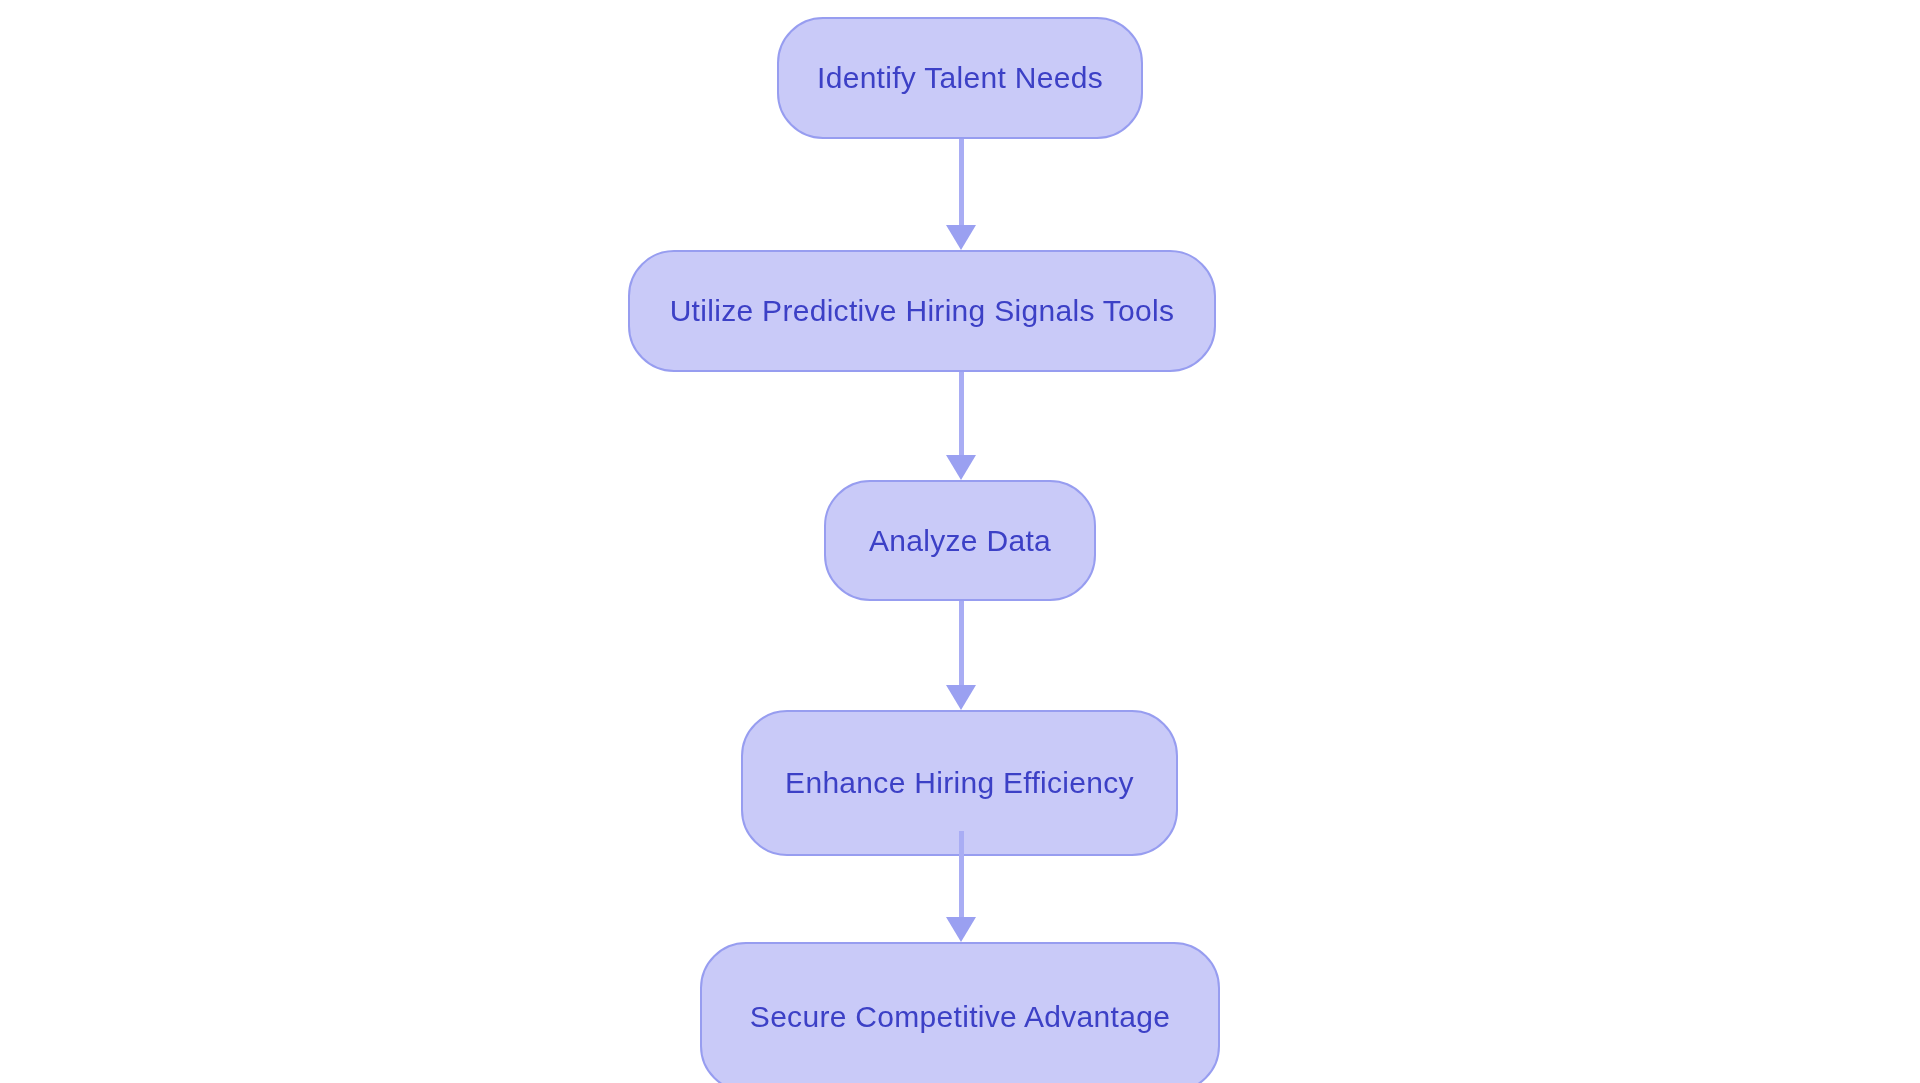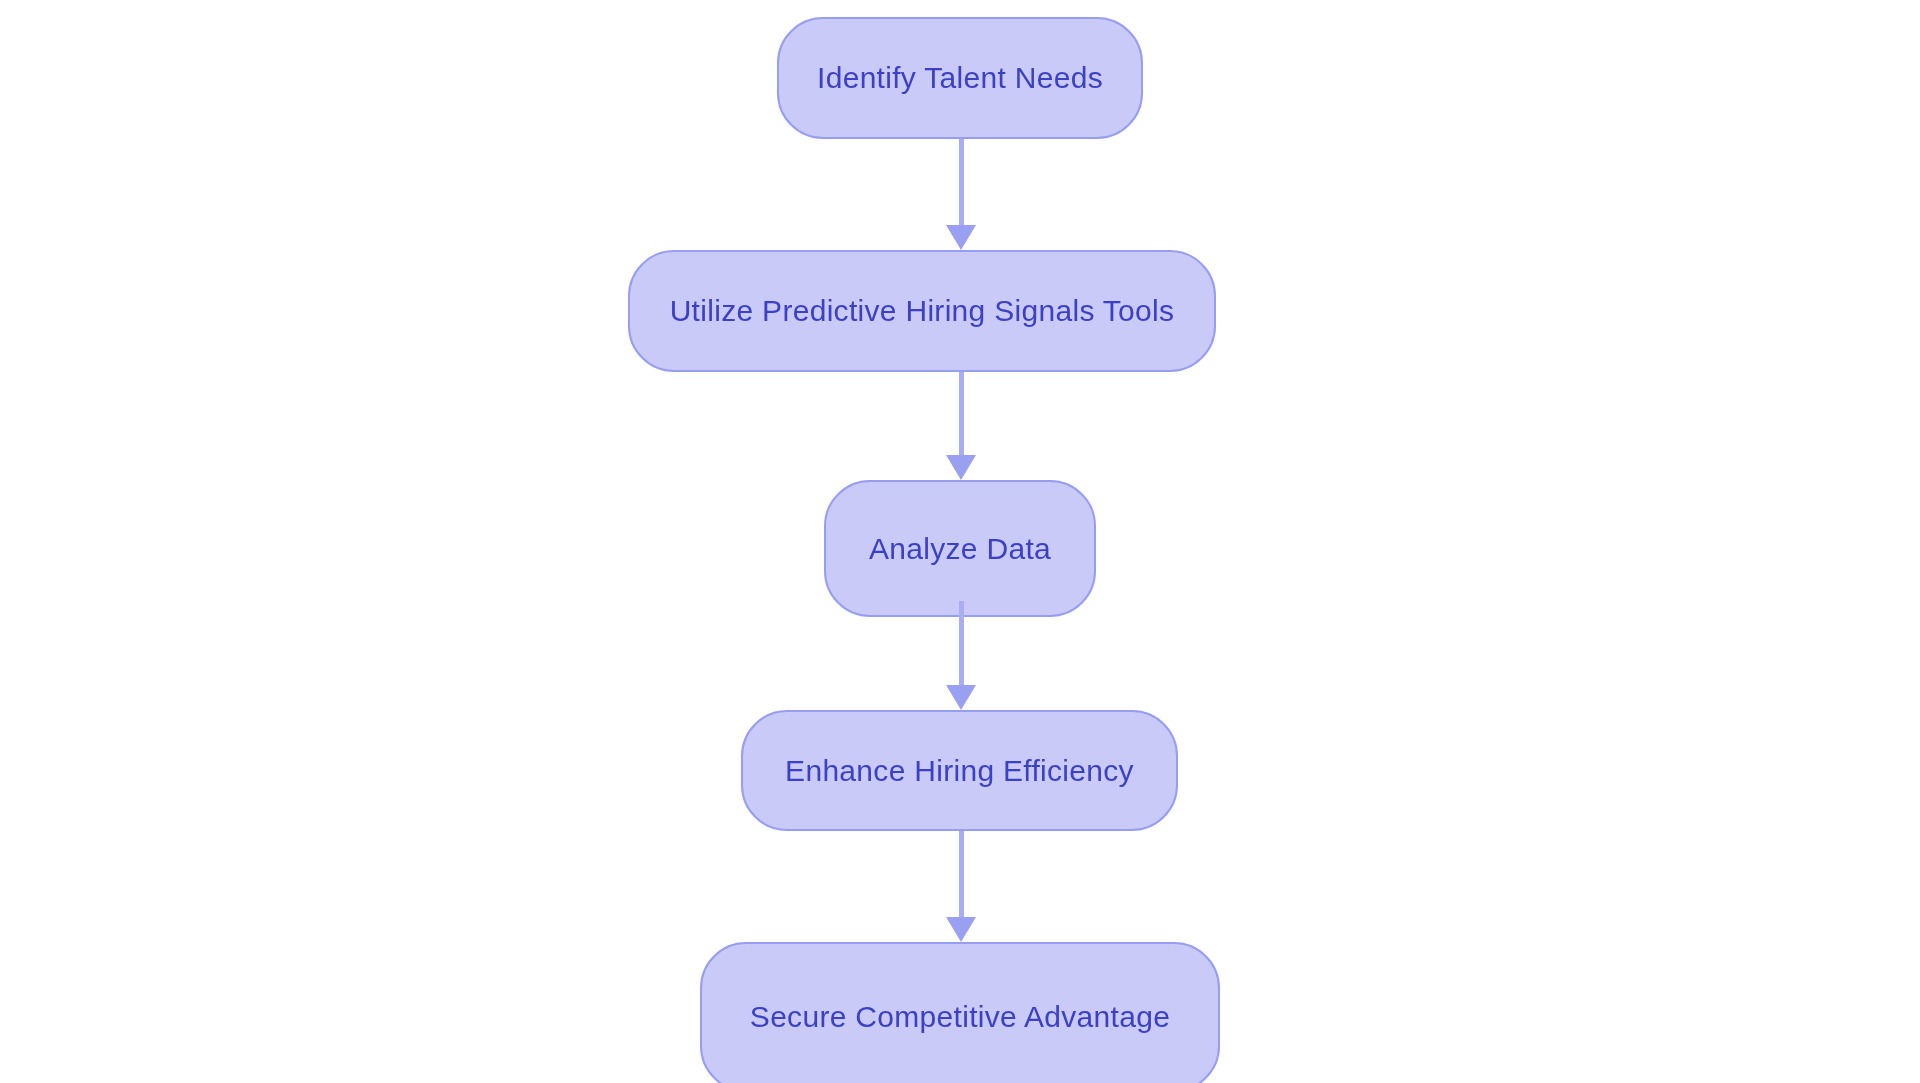--- a/index.html
+++ b/index.html
@@ -36,22 +36,22 @@
   }
   .node-label {
     color: var(--node-text);
     font-size: 30px;
     letter-spacing: 0.3px;
     white-space: nowrap;
     text-align: center;
   }
   .node1 { left: 777px; top:  17px; width: 366px; }
   .node2 { left: 628px; top: 250px; width: 588px; }
-  .node3 { left: 824px; top: 480px; width: 272px; height: 137px; }
-  .node4 { left: 741px; top: 710px; width: 437px; height: 121px; }
+  .node3 { left: 824px; top: 480px; width: 272px; height: 121px; }
+  .node4 { left: 741px; top: 710px; width: 437px; height: 146px; }
   .node5 { left: 700px; top: 942px; width: 520px; height: 150px; }
   .edge {
     position: absolute;
     left: 946px;
     width: 30px;
   }
   .edge-line {
     position: absolute;
     left: 12.5px;
     top: 0;

